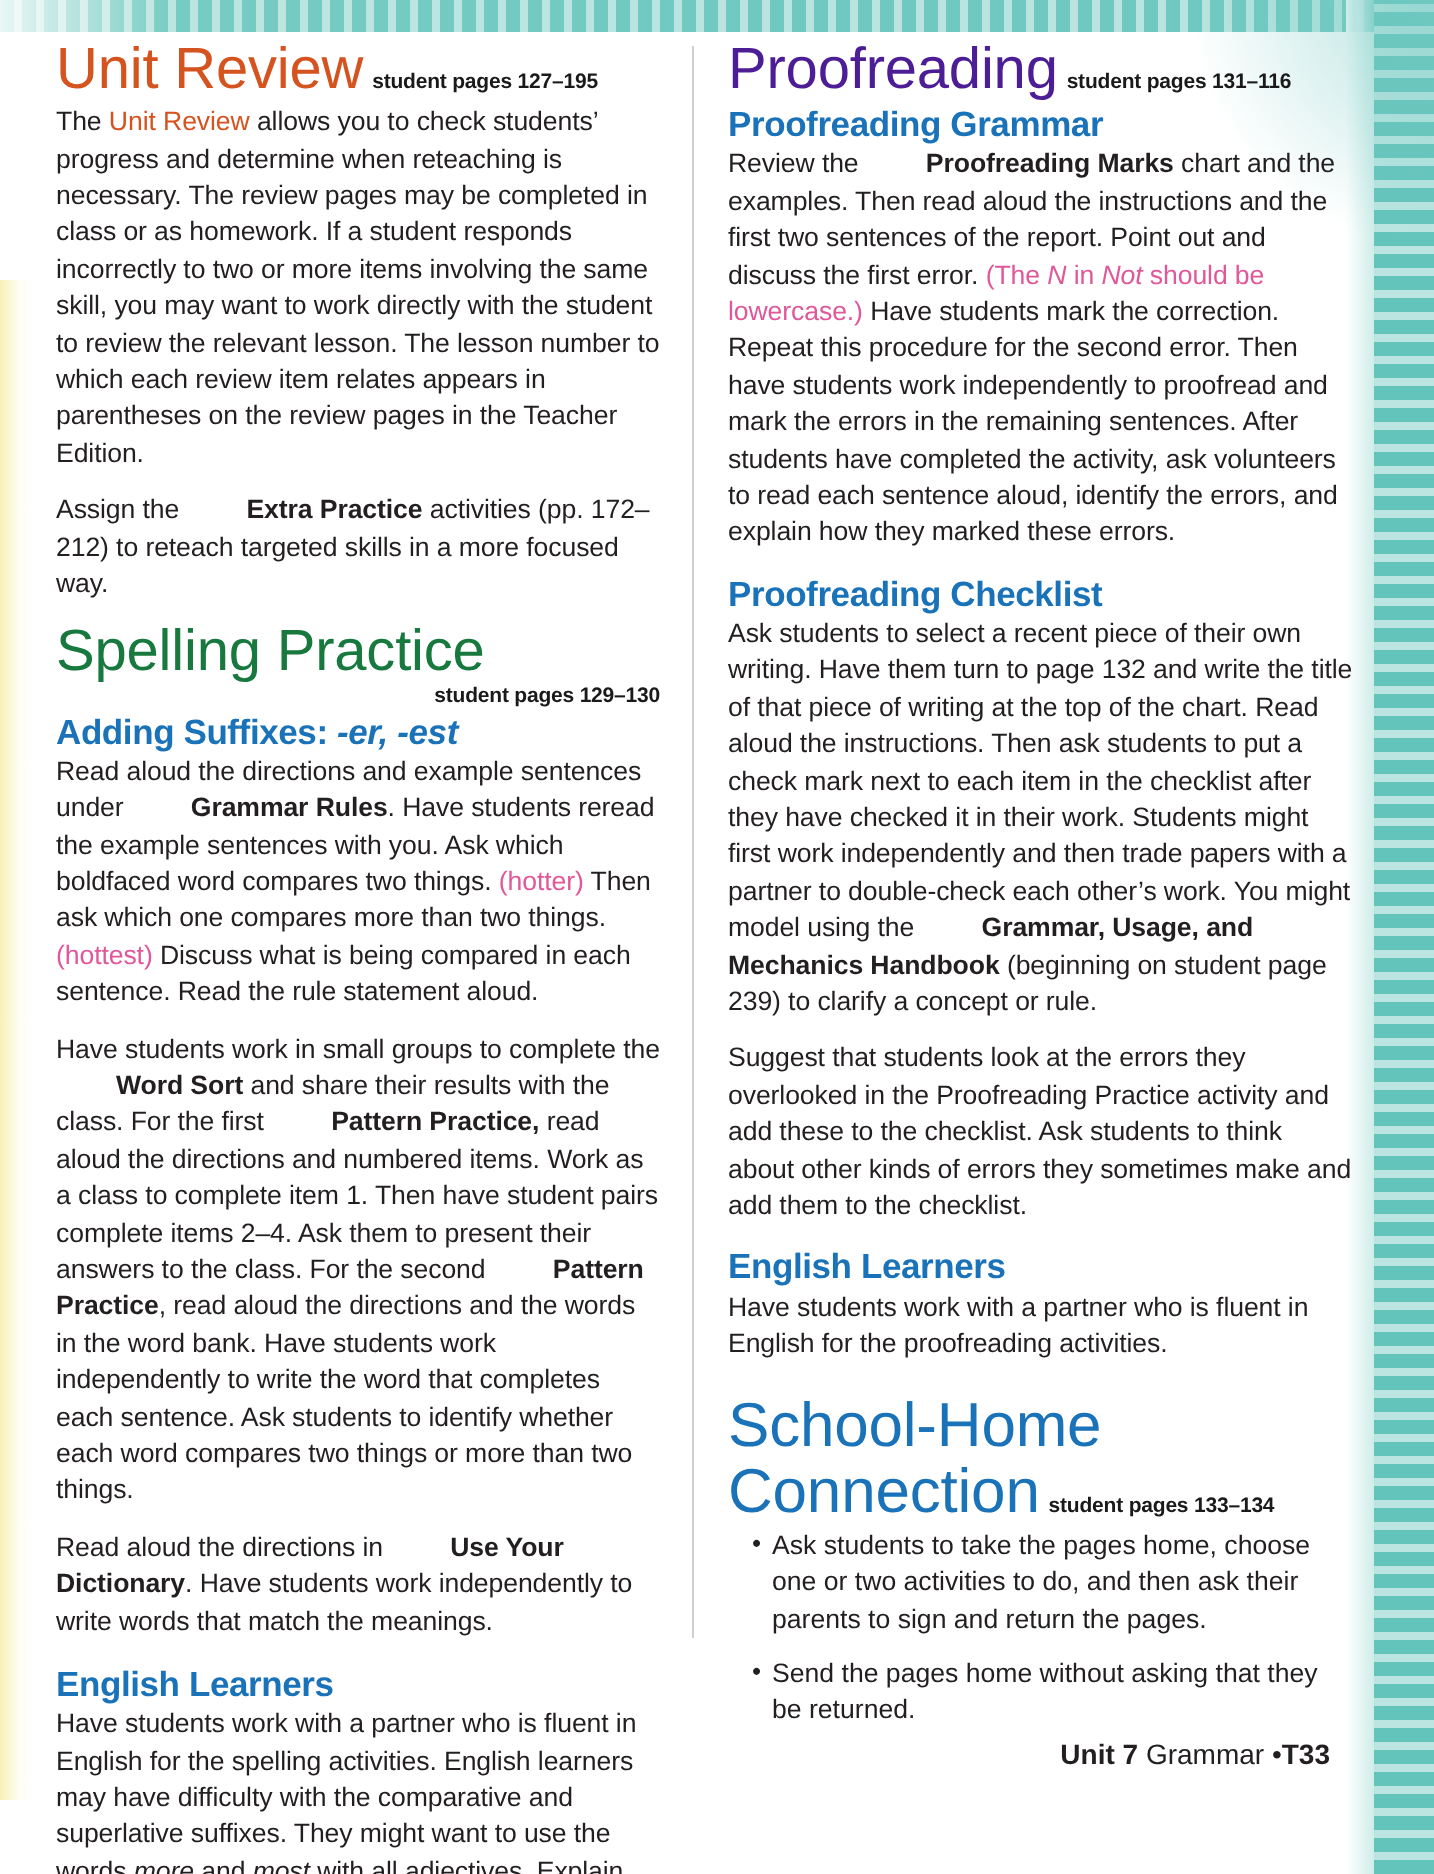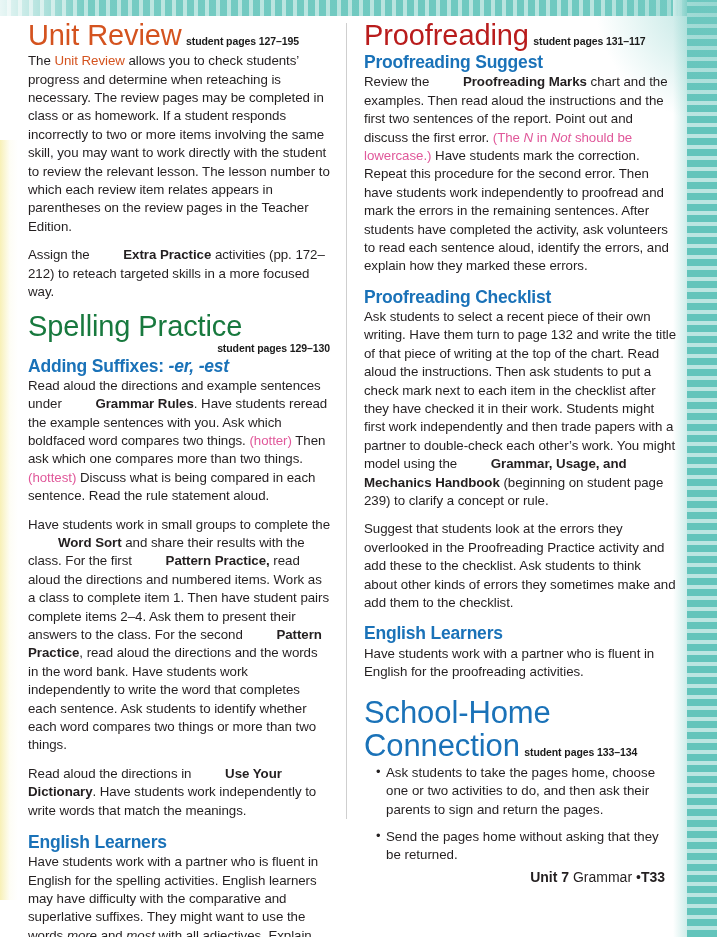--- a/index.html
+++ b/index.html
@@ -119,21 +119,21 @@
     font-size: 29px;
     line-height: 1.04;
     letter-spacing: -0.1px;
     display: inline;
   }
   .title-row {
     margin: 0 0 2px 0;
   }
   .title-orange { color: #d4531f; }
   .title-green  { color: #18793e; }
-  .title-crimson{ color: #b91c1c; }
+  .title-crimson{ color: #4c1d95; }
   .title-blue   { color: #1a72b8; }
 
   .pages-note {
     font-size: 10.5px;
     font-weight: bold;
     color: #1a1a1a;
     letter-spacing: -0.1px;
     white-space: nowrap;
   }
   .pages-note-block {
@@ -241,24 +241,24 @@
 
       <p class="body"><span>Have students work with a partner who is fluent in English for the spelling activities. English learners may have difficulty with the comparative and superlative suffixes. They might want to use the words </span><span class="it">more</span><span> and </span><span class="it">most</span><span> with all adjectives. Explain that the suffix </span><span class="it">-er</span><span> is just another way to say </span><span class="it">more</span><span> and the suffix </span><span class="it">-est</span><span> is another way to say </span><span class="it">most</span><span>.</span></p>
     </div>
 
     <div class="col-divider"></div>
 
     <div class="col col-right">
 
       <div class="title-row">
         <h1 class="section-title title-crimson">Proofreading</h1>
-        <span class="pages-note">student pages 131–117</span>
-      </div>
-
-      <h2 class="sub-head tight">Proofreading Suggest</h2>
+        <span class="pages-note">student pages 131–116</span>
+      </div>
+
+      <h2 class="sub-head tight">Proofreading Grammar</h2>
 
       <p class="body"><span>Review the </span><span class="b">Proofreading Marks</span><span> chart and the examples. Then read aloud the instructions and the first two sentences of the report. Point out and discuss the first error. </span><span class="ans">(The </span><span class="ans it">N</span><span class="ans"> in </span><span class="ans it">Not</span><span class="ans"> should be lowercase.)</span><span> Have students mark the correction. Repeat this procedure for the second error. Then have students work independently to proofread and mark the errors in the remaining sentences. After students have completed the activity, ask volunteers to read each sentence aloud, identify the errors, and explain how they marked these errors.</span></p>
 
       <h2 class="sub-head" style="margin-top:11px;">Proofreading Checklist</h2>
 
       <p class="body"><span>Ask students to select a recent piece of their own writing. Have them turn to page 132 and write the title of that piece of writing at the top of the chart. Read aloud the instructions. Then ask students to put a check mark next to each item in the checklist after they have checked it in their work. Students might first work independently and then trade papers with a partner to double-check each other’s work. You might model using the </span><span class="b">Grammar, Usage, and Mechanics Handbook</span><span> (beginning on student page 239) to clarify a concept or rule.</span></p>
 
       <p class="body">Suggest that students look at the errors they overlooked in the Proofreading Practice activity and add these to the checklist. Ask students to think about other kinds of errors they sometimes make and add them to the checklist.</p>
 
       <h2 class="sub-head" style="margin-top:11px;">English Learners</h2>

